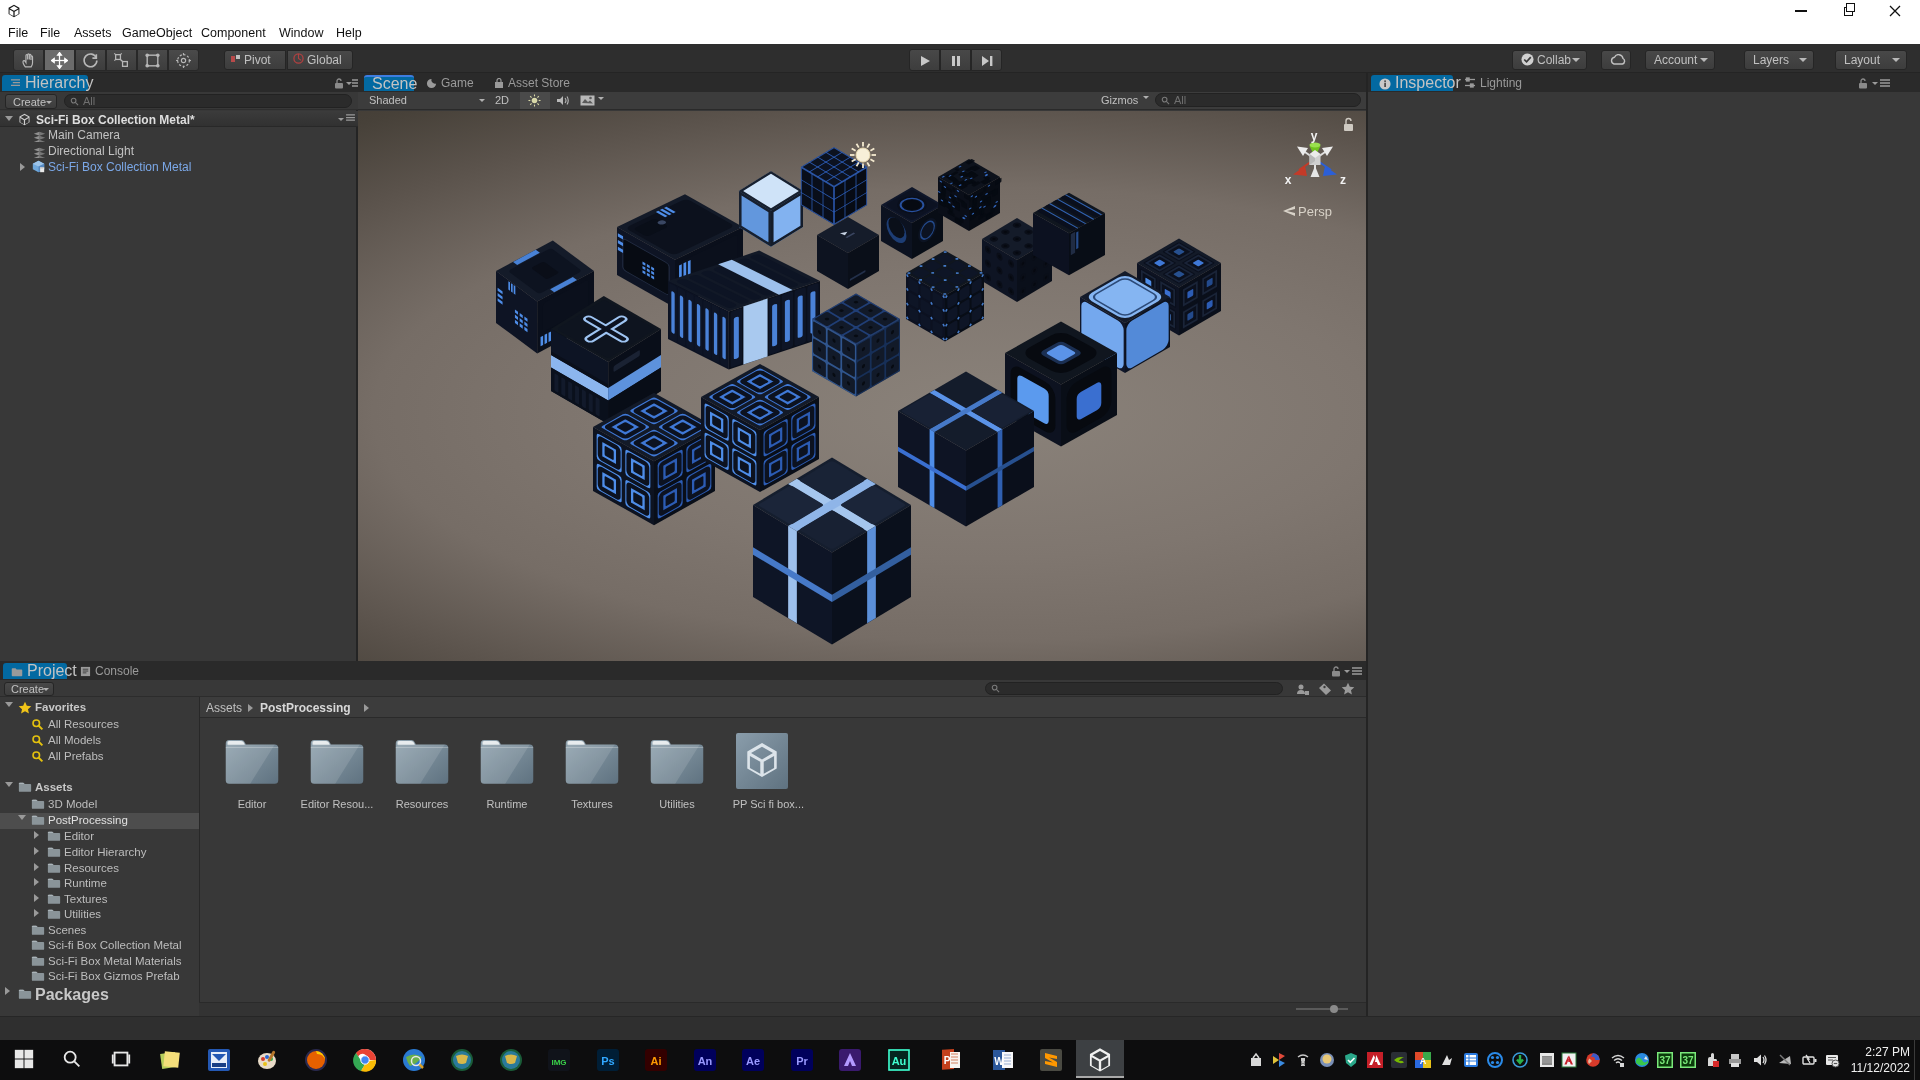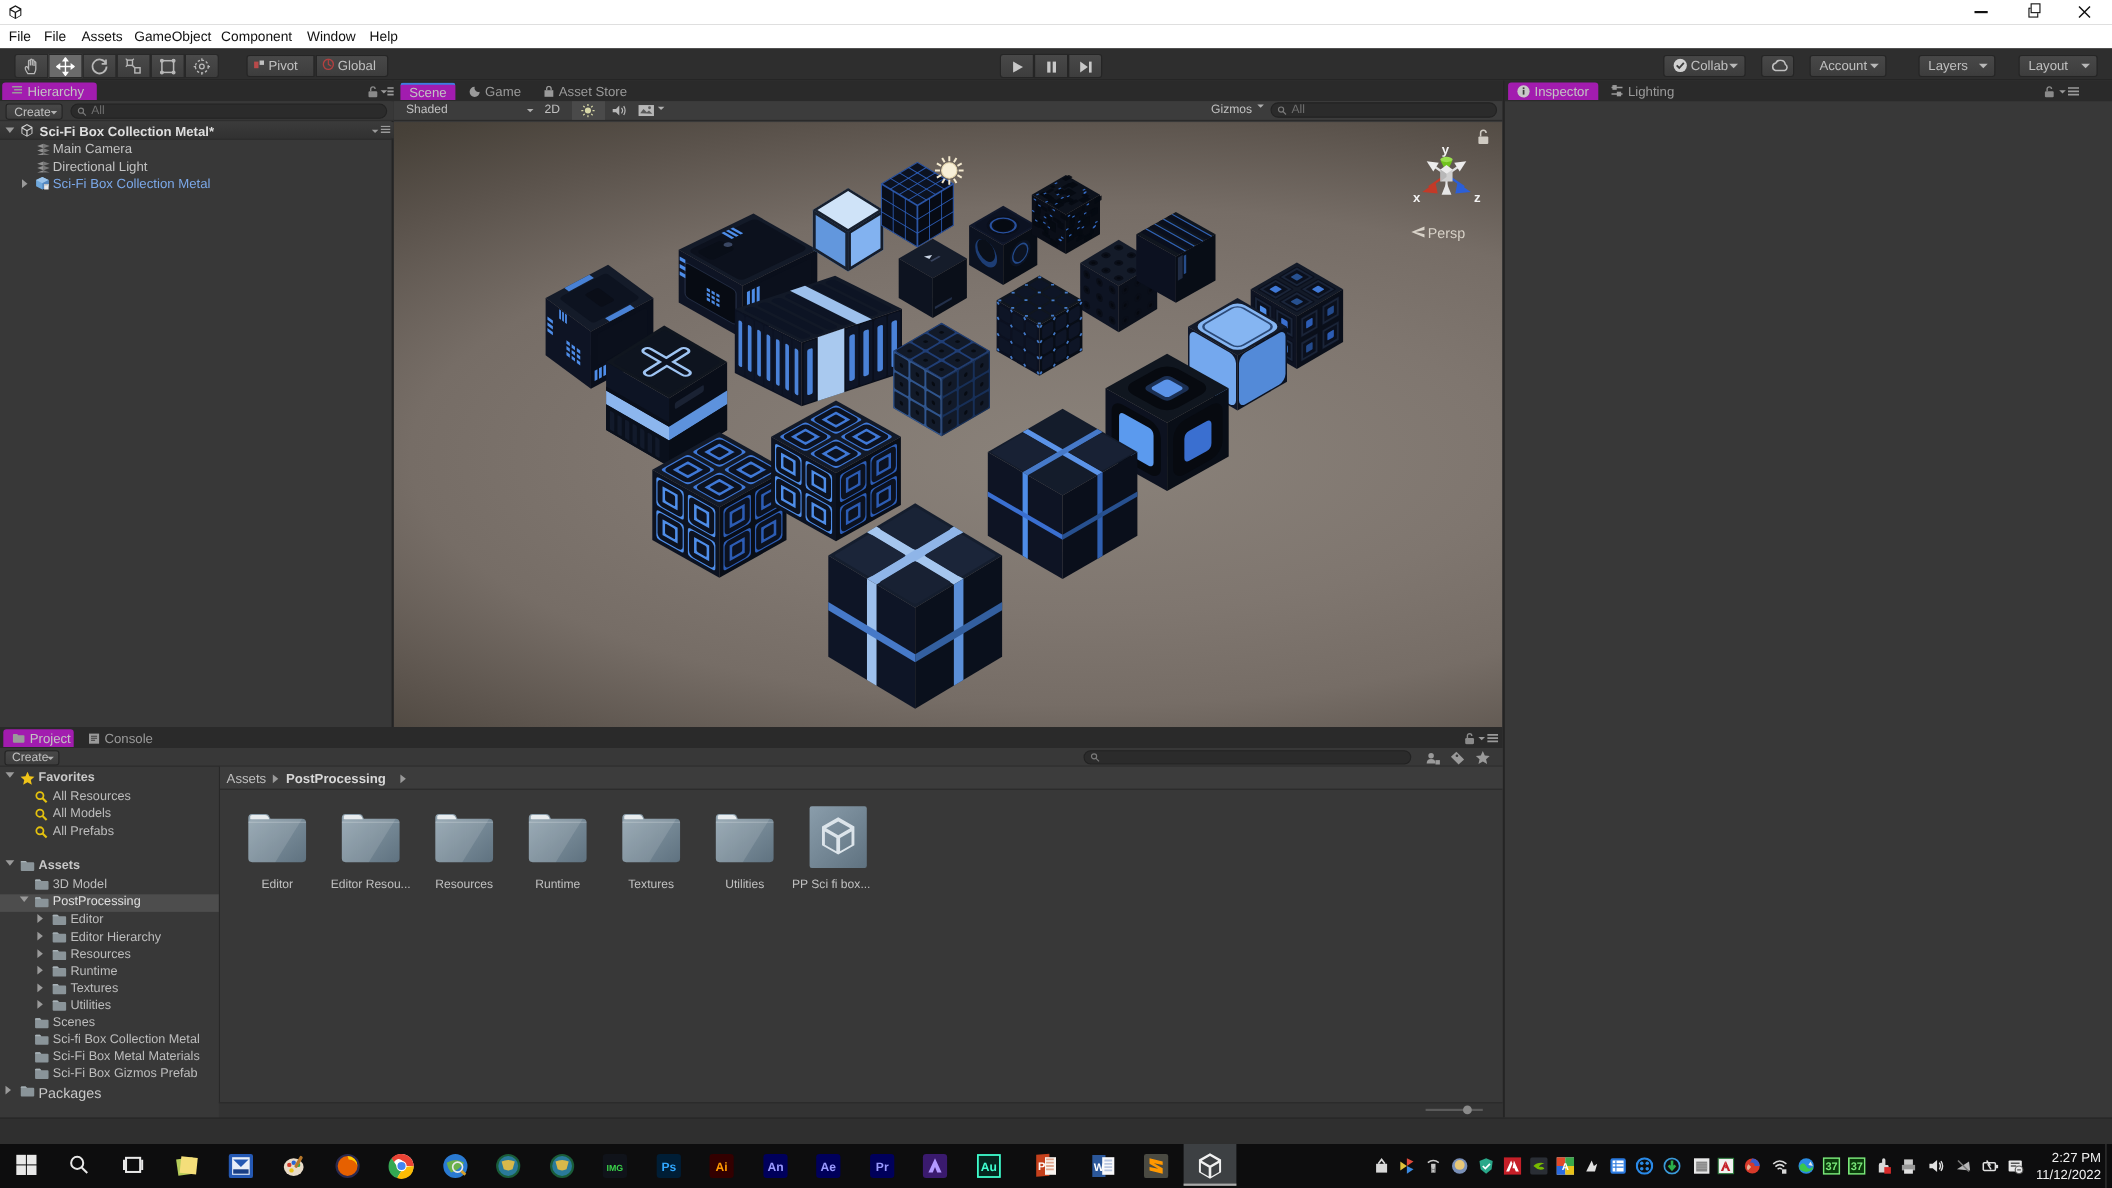--- a/index.html
+++ b/index.html
@@ -1,18 +1,18 @@
 <!DOCTYPE html>
 <html><head><meta charset="utf-8"><style>
 *{margin:0;padding:0;box-sizing:border-box}
 body{width:1920px;height:1080px;overflow:hidden;position:relative;background:#383838;
  font-family:"Liberation Sans",sans-serif;-webkit-font-smoothing:antialiased}
 .abs{position:absolute}
-.tab{position:absolute;top:2px;height:16px;background:#a21caf;border-radius:3px 3px 0 0;
- color:#c3c3c3;font-size:12px;line-height:16px;padding:0 8px;white-space:nowrap}
+.tab{position:absolute;top:2px;height:16px;background:#0369a1;border-radius:3px 3px 0 0;
+ color:#c3c3c3;font-size:16px;line-height:16px;padding:0 8px;white-space:nowrap}
 .btn{background:linear-gradient(#484848,#3d3d3d);border:1px solid #252525;border-radius:3px;color:#c0c0c0;font-size:12px}
 </style></head><body>
 <div class="abs" style="left:0;top:0;width:1920px;height:22px;background:#ffffff">
 <div class="abs" style="left:7px;top:4px"><svg width="14" height="14" viewBox="0 0 110 110" style="opacity:1">
         <g fill="#1a1a1a">
 <path d="M92.1 55.3 105 33.1 92.1 10.8 66.3 10.8 53.5 33.1 66.3 55.3Z" transform="translate(-38 -1) scale(0.9)" fill="none"></path>
 <path d="M54.9 7.2 29.6 21.8v29.3l-9.8-5.7V16.1L45 1.5z" fill="none"></path>
 <path d="M55 10 93 32v44L55 98 17 76V32L55 10zm0 10.5L27 36.6v32.3l28 16.1 28-16.1V36.6L55 20.5z" fill="none"></path>
 <path d="M55 8l40.9 23.6v47.2L55 102.4 14.1 78.8V31.6L55 8zm0 11.6L24.2 37.4 55 55.2l30.8-17.8L55 19.6zM19.1 45.8v35.6L49.9 99.2V63.6L19.1 45.8zm71.8 0L60.1 63.6v35.6l30.8-17.8V45.8z" fill="none"></path>
 <path d="M98 59.5 85.6 38.1l12.3-21.4-15.3-4.1-12.4 21.4H45.5L33.2 12.6l-15.3 4.1 12.3 21.4L17.8 59.5l15.4 4.1 12.3-21.4h24.7l12.3 21.4z" fill="none"></path>
@@ -1262,21 +1262,21 @@
         </svg></span>
       <span style="position:absolute;left:48px;top:1px">Sci-Fi Box Metal Materials</span>
     </div>
     <div style="position:absolute;left:0;top:308px;width:199px;height:16px;font-size:11.5px;color:#bdbdbd;white-space:nowrap">
       <span style="position:absolute;left:31px;top:1px"><svg width="14" height="12" viewBox="0 0 16 13">
           <path fill="#8a9499" d="M1 2.5 Q1 1.5 2 1.5 L6 1.5 L7.5 3 L14 3 Q15 3 15 4 L15 11 Q15 12 14 12 L2 12 Q1 12 1 11 Z"></path>
           <path fill="#aab4b9" d="M1 2.5 Q1 1.5 2 1.5 L6 1.5 L7.5 3 L1 3 Z"></path>
         </svg></span>
       <span style="position:absolute;left:48px;top:1px">Sci-Fi Box Gizmos Prefab</span>
     </div>
-    <div style="position:absolute;left:0;top:324px;width:199px;height:16px;font-size:13px;color:#c8c8c8;font-weight:normal;white-space:nowrap">
+    <div style="position:absolute;left:0;top:324px;width:199px;height:16px;font-size:16px;color:#c8c8c8;font-weight:bold;white-space:nowrap">
       <span style="position:absolute;left:5px;top:2px;width:0;height:0;border-style:solid;border-width:4px 0 4px 5px;border-color:transparent transparent transparent #9a9a9a;"></span>
       <span style="position:absolute;left:18px;top:1px"><svg width="14" height="12" viewBox="0 0 16 13">
           <path fill="#8a9499" d="M1 2.5 Q1 1.5 2 1.5 L6 1.5 L7.5 3 L14 3 Q15 3 15 4 L15 11 Q15 12 14 12 L2 12 Q1 12 1 11 Z"></path>
           <path fill="#aab4b9" d="M1 2.5 Q1 1.5 2 1.5 L6 1.5 L7.5 3 L1 3 Z"></path>
         </svg></span>
       <span style="position:absolute;left:35px;top:1px">Packages</span>
     </div>
     <div class="abs" style="left:199px;top:36px;width:1px;height:305px;background:#282828"></div>
     <div class="abs" style="left:200px;top:36px;width:1166px;height:21px;background:#3c3c3c;border-bottom:1px solid #2a2a2a"></div>
     <div class="abs" style="left:206px;top:40px;font-size:12px;color:#c0c0c0">Assets</div>
@@ -1366,21 +1366,21 @@
         <g fill="#dce4ea">
 <path d="M92.1 55.3 105 33.1 92.1 10.8 66.3 10.8 53.5 33.1 66.3 55.3Z" transform="translate(-38 -1) scale(0.9)" fill="none"></path>
 <path d="M54.9 7.2 29.6 21.8v29.3l-9.8-5.7V16.1L45 1.5z" fill="none"></path>
 <path d="M55 10 93 32v44L55 98 17 76V32L55 10zm0 10.5L27 36.6v32.3l28 16.1 28-16.1V36.6L55 20.5z" fill="none"></path>
 <path d="M55 8l40.9 23.6v47.2L55 102.4 14.1 78.8V31.6L55 8zm0 11.6L24.2 37.4 55 55.2l30.8-17.8L55 19.6zM19.1 45.8v35.6L49.9 99.2V63.6L19.1 45.8zm71.8 0L60.1 63.6v35.6l30.8-17.8V45.8z" fill="none"></path>
 <path d="M98 59.5 85.6 38.1l12.3-21.4-15.3-4.1-12.4 21.4H45.5L33.2 12.6l-15.3 4.1 12.3 21.4L17.8 59.5l15.4 4.1 12.3-21.4h24.7l12.3 21.4z" fill="none"></path>
 <path d="M54.96 6 14 29.65v47.3L54.96 100.6 95.9 76.95v-47.3L54.96 6Zm-4.1 10.1v16.5L22.2 49.2V33.4l28.66-16.55ZM22.2 57.5l28.66 16.55v16.5L22.2 74.1V57.5Zm36.86 33.05v-16.5L87.7 57.5v16.6L59.06 90.55ZM87.7 49.2 59.06 32.6V16.1L87.7 32.65V49.2Zm-32.74-9.38 26.1 15.08-26.1 15.08-26.1-15.08 26.1-15.08Z" fill="none"></path>
 <path d="M55 5.5 12.4 30.1v49.2L55 103.9l42.6-24.6V30.1L55 5.5Zm31.7 29.4L55 53.2 23.3 34.9 55 16.6l31.7 18.3ZM20 43.1l30 17.3v34.7L20 77.8V43.1Zm40 52v-34.7l30-17.3v34.7L60 95.1Z"></path>
         </g>
       </svg></div>
-    <div style="position:absolute;left:720px;top:137px;width:84px;text-align:left;font-size:11px;color:#c0c0c0;white-space:nowrap">PP Sci fi box...</div>
+    <div style="position:absolute;left:720px;top:137px;width:84px;text-align:right;font-size:11px;color:#c0c0c0;white-space:nowrap">PP Sci fi box...</div>
     <div class="abs" style="left:199px;top:341px;width:1167px;height:14px;background:#333333;border-top:1px solid #2a2a2a"></div>
     <div class="abs" style="left:1296px;top:347px;width:52px;height:2px;background:#5a5a5a"></div>
     <div class="abs" style="left:1330px;top:344px;width:8px;height:8px;border-radius:4px;background:#8a8a8a"></div>
   </div>
 <div class="abs" style="left:0;top:1016px;width:1920px;height:24px;background:#2f2f2f;border-top:1px solid #262626"></div>
 <div class="abs" style="left:0;top:1040px;width:1920px;height:40px;background:#0d0d0e">
 <div style="position:absolute;left:13px;top:8px;width:24px;height:24px"><svg width="22" height="22" viewBox="0 0 24 24">
         <g fill="#e8e8e8">
           <rect x="2" y="2" width="9.5" height="9.5"></rect>
           <rect x="12.5" y="2" width="9.5" height="9.5"></rect>

